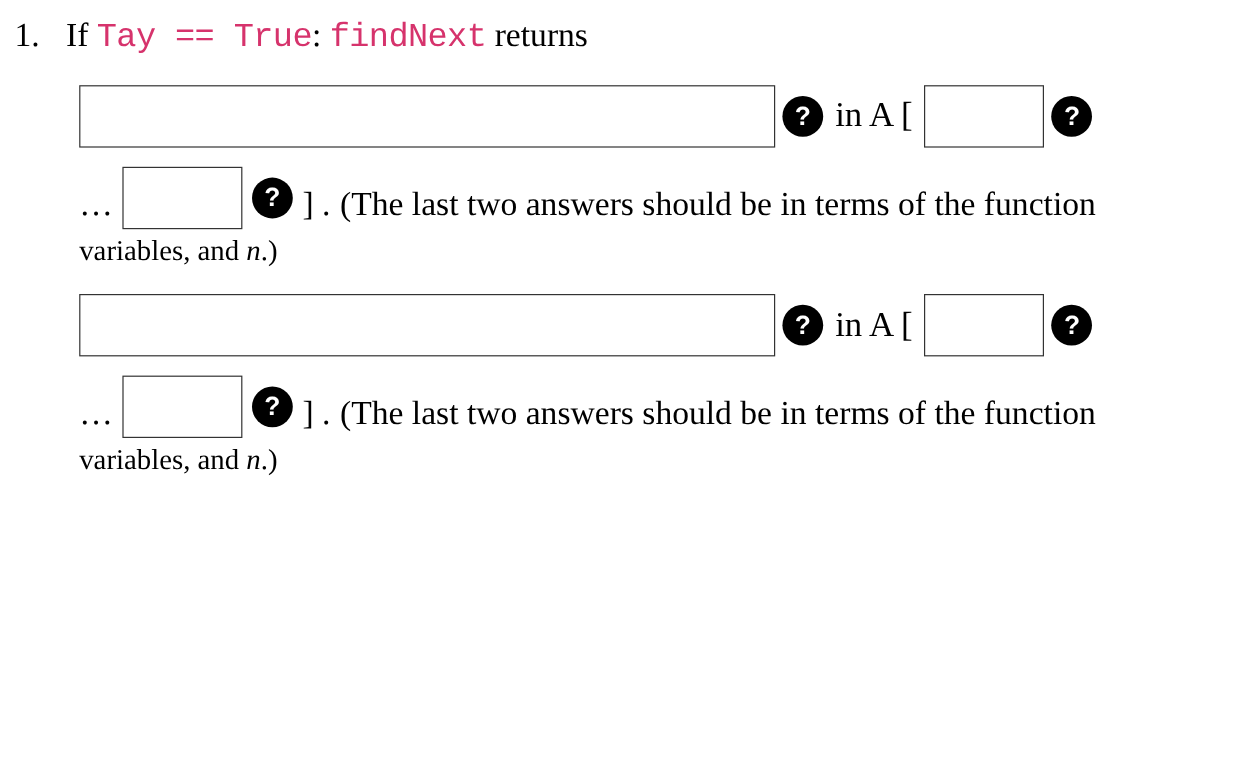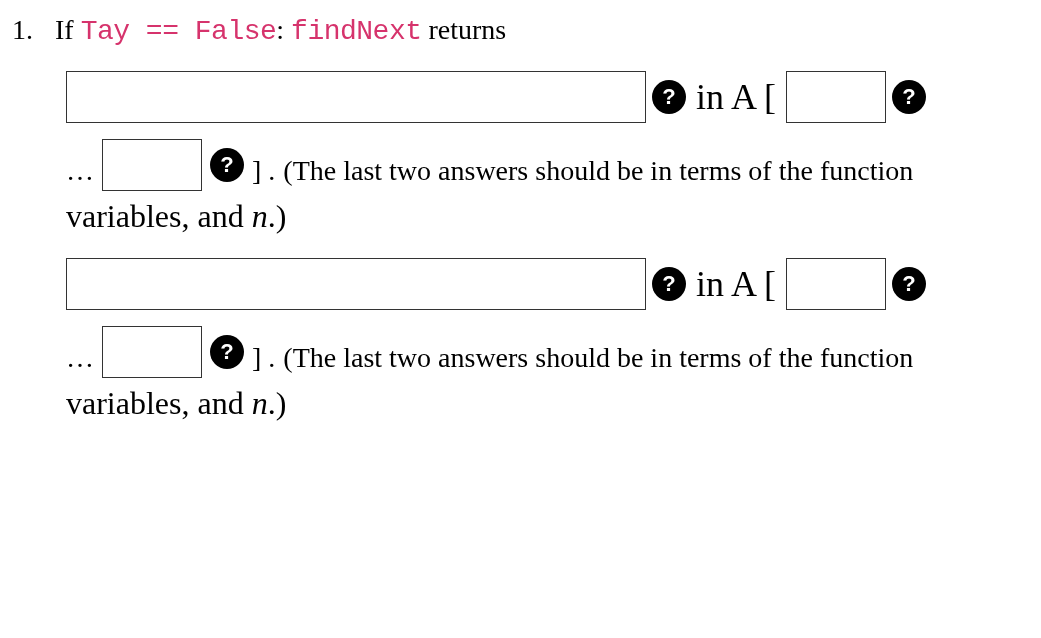--- a/index.html
+++ b/index.html
@@ -49,21 +49,21 @@
     color: #fff;
     font-weight: bold;
     font-size: 22px;
     display: inline-flex;
     align-items: center;
     justify-content: center;
     font-family: Arial, sans-serif;
     flex-shrink: 0;
   }
   .in-a {
-    font-size: 36px;
+    font-size: 29px;
     margin: 0 4px;
     white-space: nowrap;
   }
   .cont-row {
     display: flex;
     align-items: flex-end;
     gap: 8px;
     margin-left: 54px;
     flex-wrap: wrap;
   }
@@ -72,35 +72,35 @@
     align-self: flex-end;
     margin-bottom: 4px;
   }
   .tail-text {
     font-size: 28px;
     align-self: flex-end;
     margin-bottom: 4px;
   }
   .note-text {
     margin-left: 54px;
-    font-size: 32px;
+    font-size: 24px;
     line-height: 1.6;
   }
   .math-var {
     font-family: 'Times New Roman', serif;
     font-style: italic;
   }
 </style>
 </head>
 <body>
 
 <div class="item">
   <div class="prompt-line">
     <span class="num">1.</span>
-    <span>If </span><span class="code">Tay == False</span><span>: </span><span class="code">findNext</span><span> returns</span>
+    <span>If </span><span class="code">Tay == True</span><span>: </span><span class="code">findNext</span><span> returns</span>
   </div>
 
   <div class="input-row">
     <input class="answer-box wide" type="text" style="">
     <span class="help-icon">?</span>
     <span class="in-a"> in A [ </span>
     <input class="answer-box small" type="text" style="">
     <span class="help-icon">?</span>
   </div>
 

